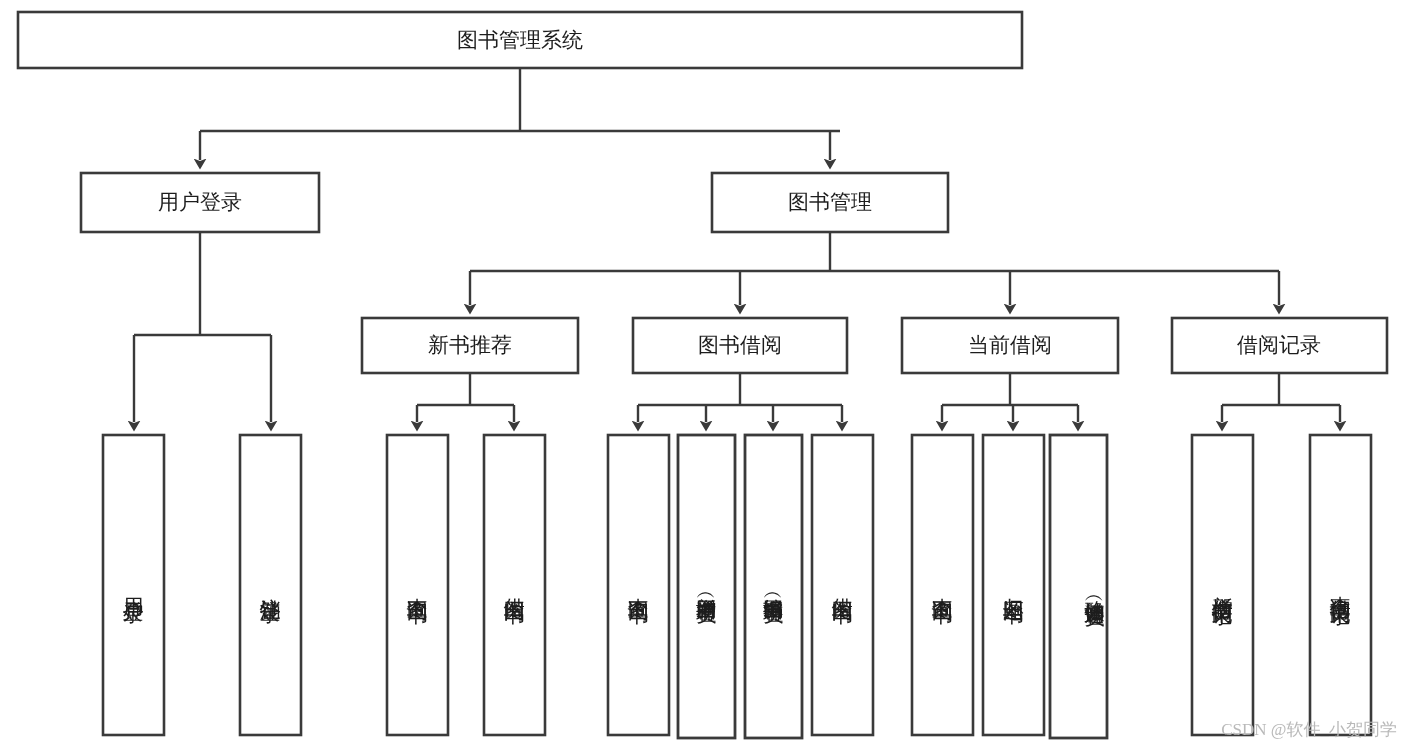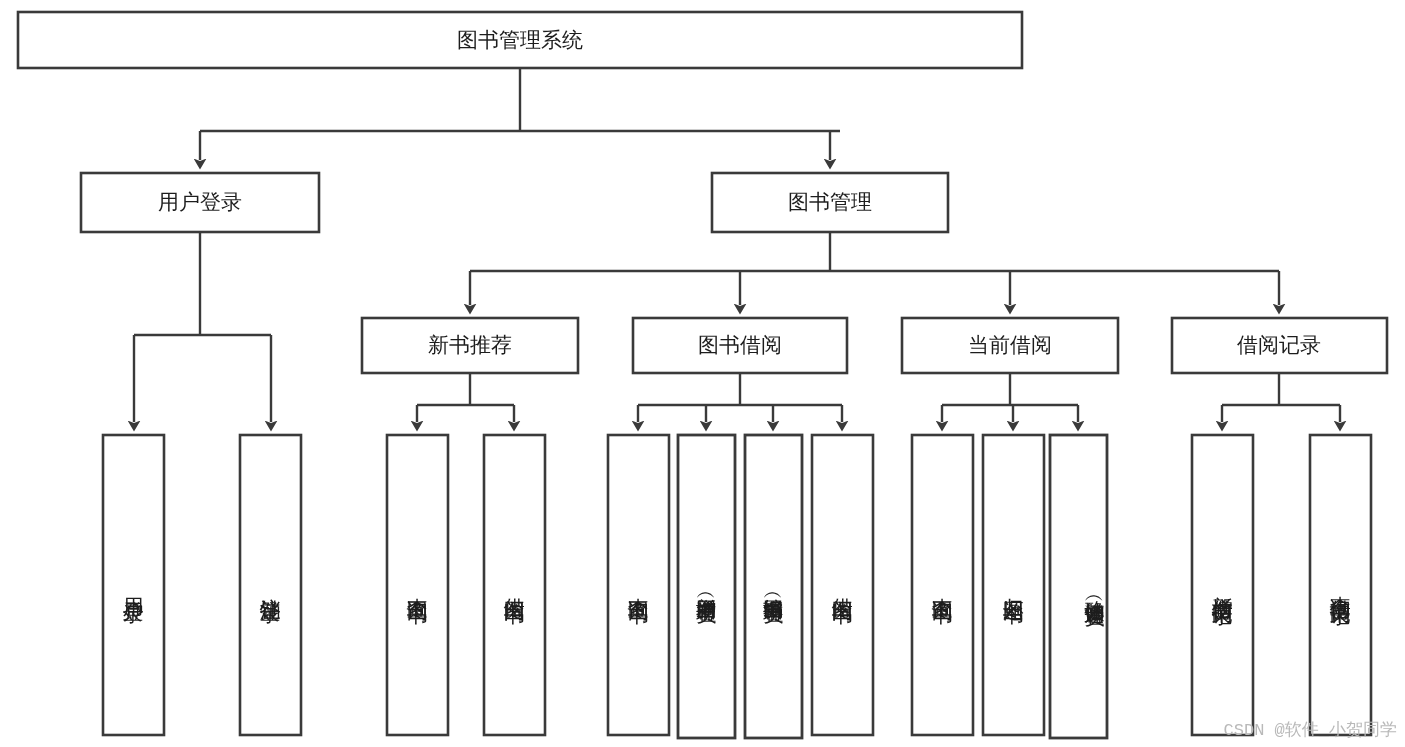--- a/index.html
+++ b/index.html
@@ -37,21 +37,21 @@
     fill: #1d1d1d;
     font-family: "Liberation Sans", "DejaVu Sans", sans-serif;
     font-size: 21px;
     text-anchor: middle;
     dominant-baseline: middle;
   }
   .watermark {
     position: absolute;
     right: 8px;
     bottom: 6px;
-    font-family: Liberation Mono, monospace;
+    font-family: Liberation Serif, serif;
     font-size: 17px;
     color: #b9b9b9;
     white-space: nowrap;
     user-select: none;
   }
 </style>
 </head>
 <body>
 
 <svg id="diagram" viewBox="0 0 1405 747">

